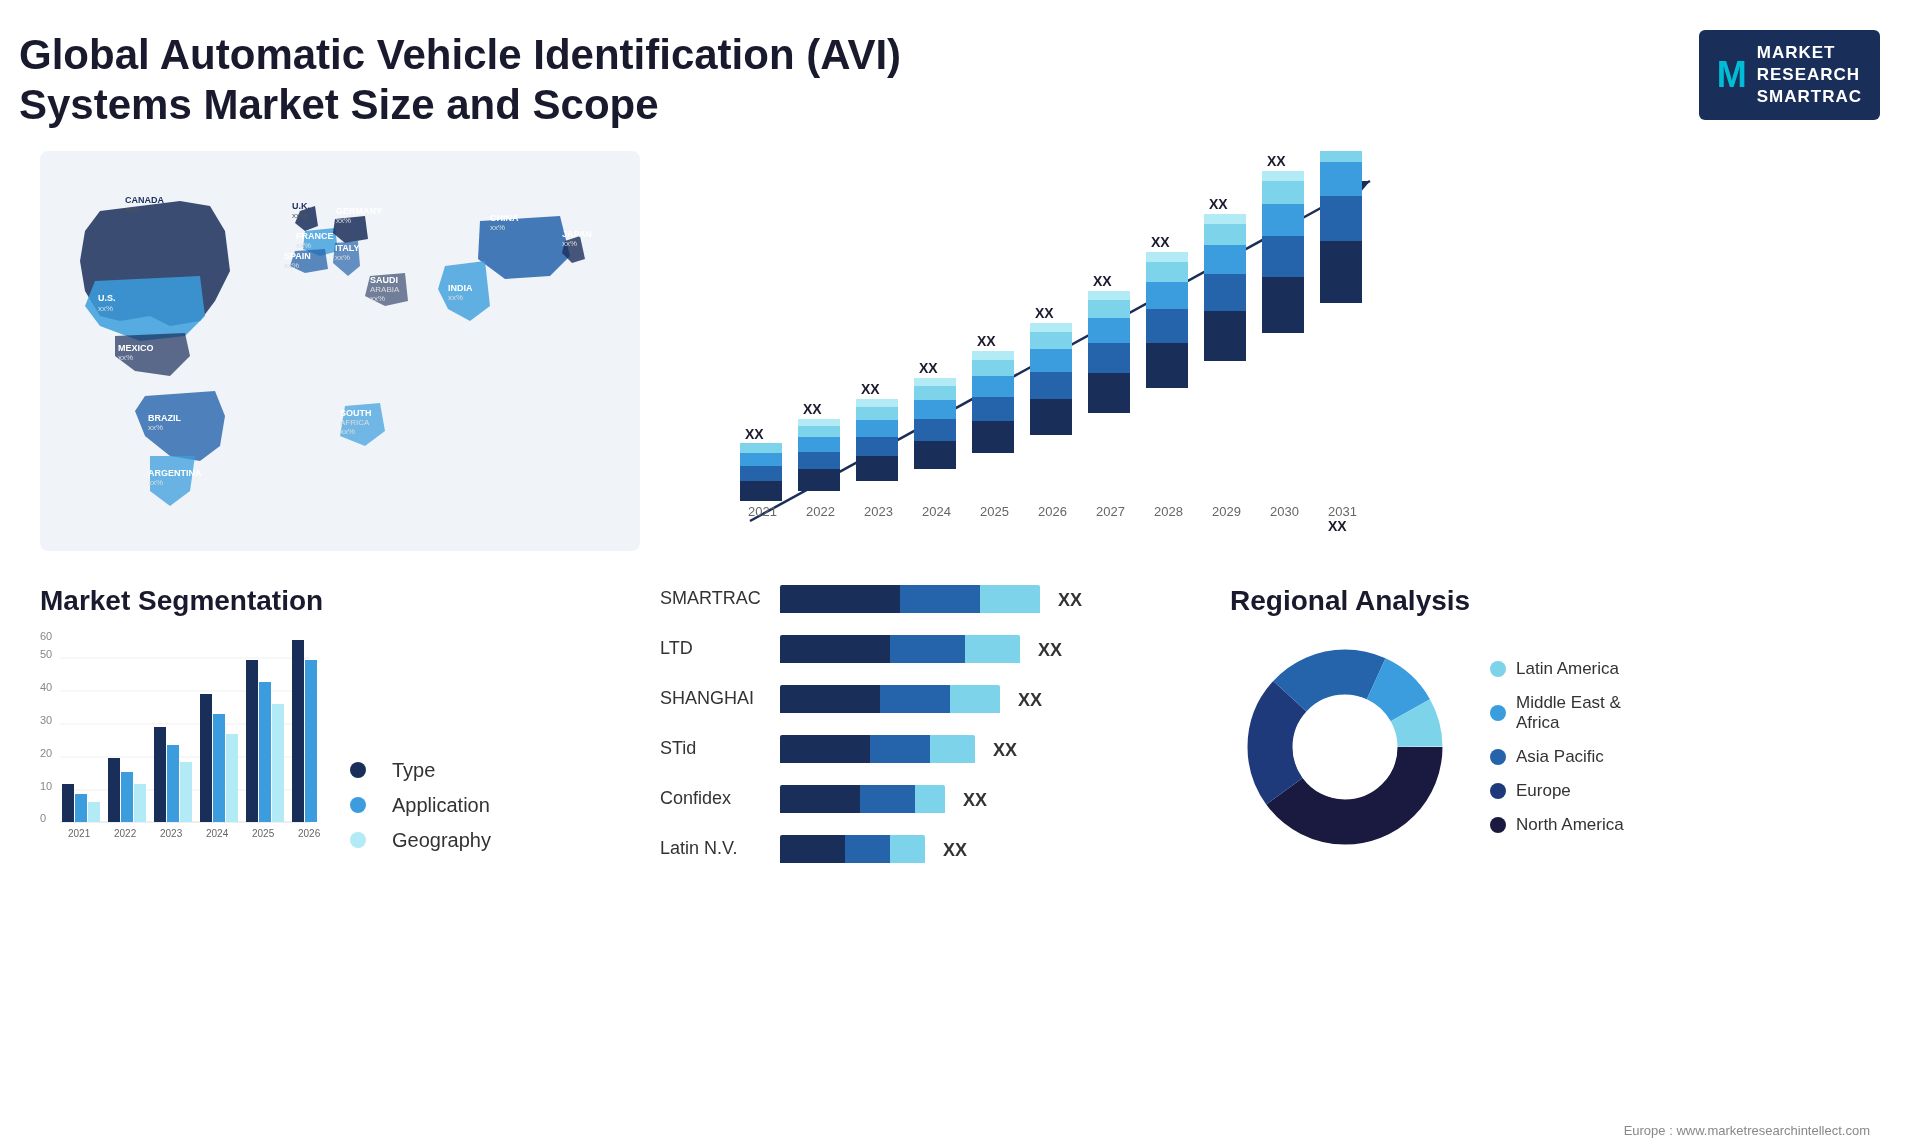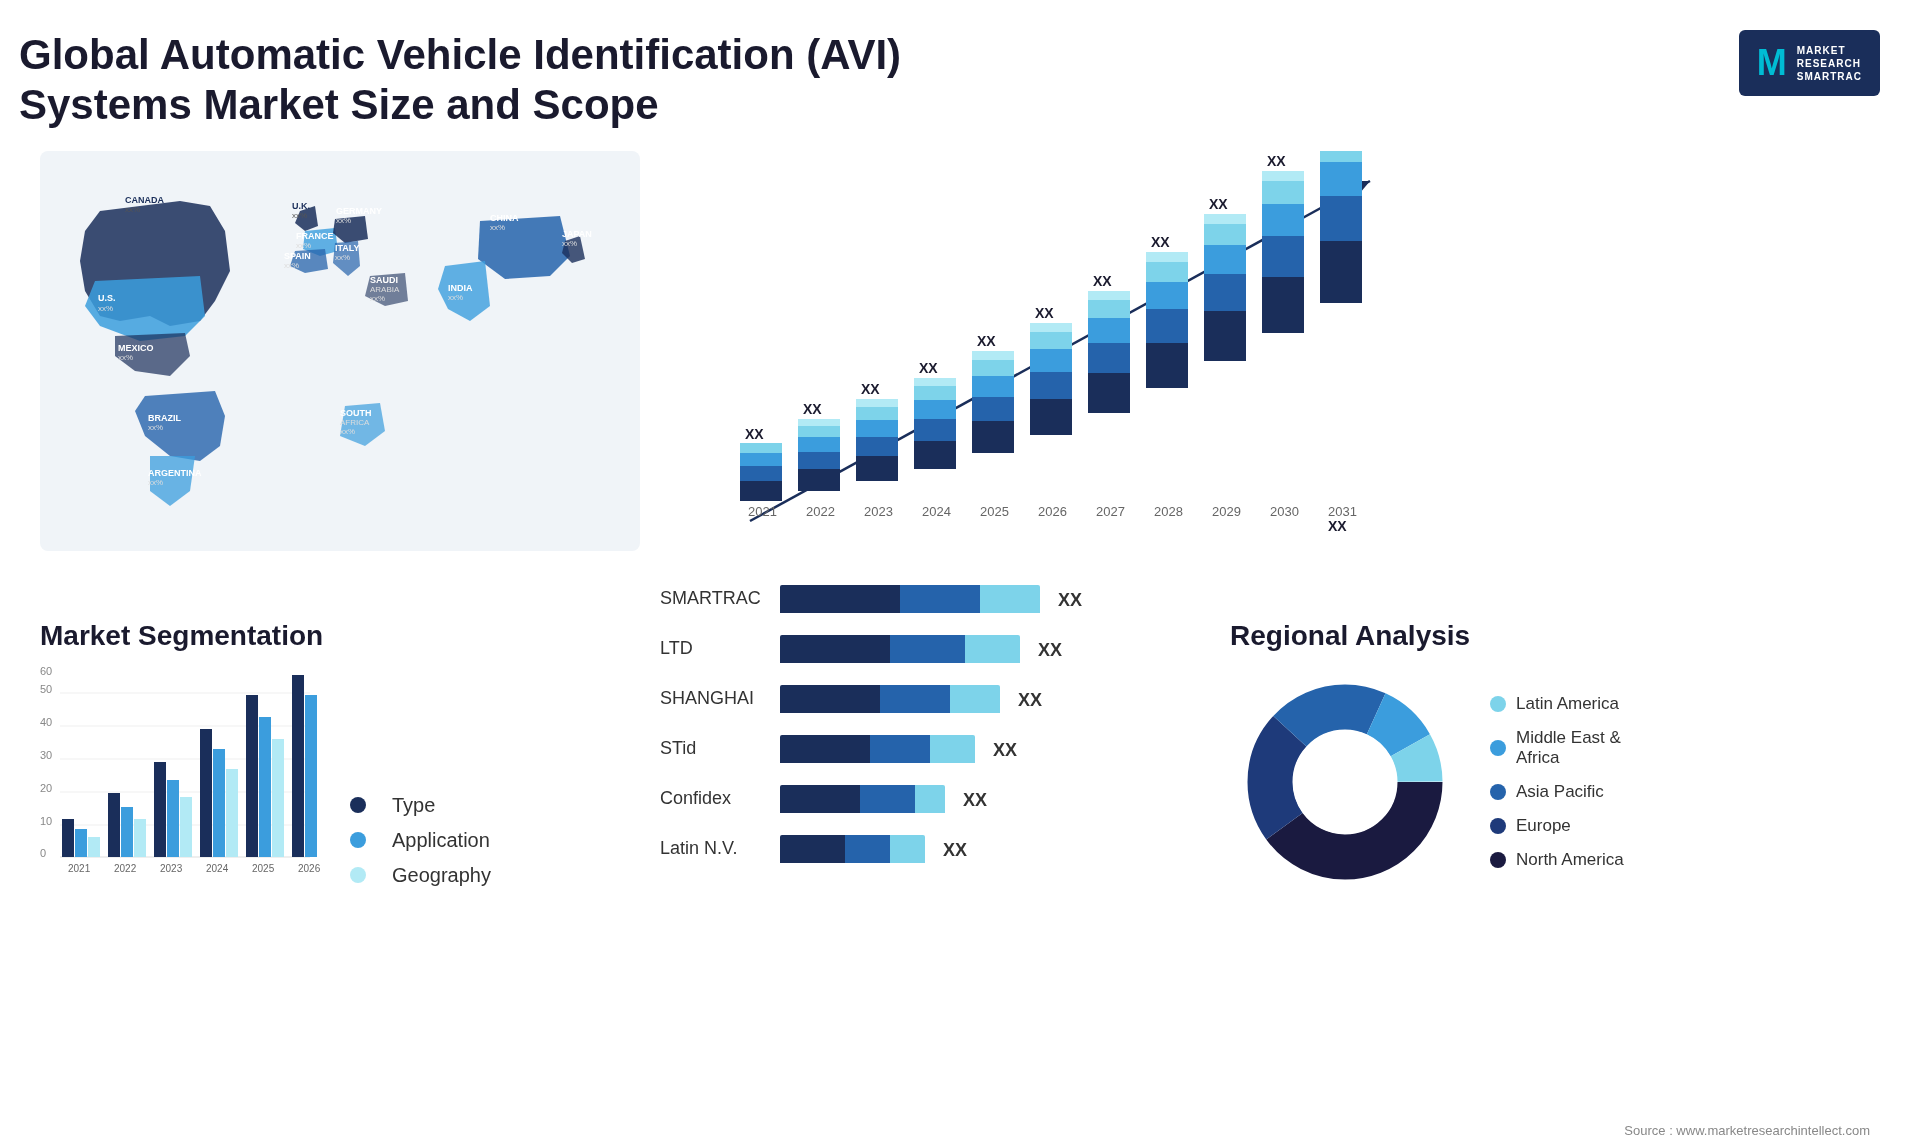--- a/index.html
+++ b/index.html
@@ -39,34 +39,33 @@
       display: flex;
       align-items: center;
       gap: 10px;
     }
     .logo-m {
       font-size: 36px;
       font-weight: 900;
       color: #00bcd4;
     }
     .logo-text {
-      font-size: 10px;
+      font-size: 17px;
       font-weight: 700;
       line-height: 1.3;
       color: #fff;
       letter-spacing: 1px;
     }
 
     
     .section-title {
       font-size: 28px;
       font-weight: 700;
       color: #1a1a2e;
       margin-bottom: 15px;
-      margin-top: 35px;
     }
     .seg-legend {
       display: flex;
       flex-direction: column;
       gap: 12px;
     }
     .legend-item {
       display: flex;
       align-items: center;
       gap: 26px;
@@ -536,14 +535,14 @@
           <div class="regional-dot" style="background:#1a1a40;"></div>
           <span>North America</span>
         </div>
       </div>
     </div>
   </div>
 
 </div>
 
 <div style="text-align:right; padding-right:50px; padding-top:5px;">
-  <span class="source-text">Source : www.marketresearchintellect.com</span>
+  <span class="source-text">Europe : www.marketresearchintellect.com</span>
 </div>
 
 </body></html>

